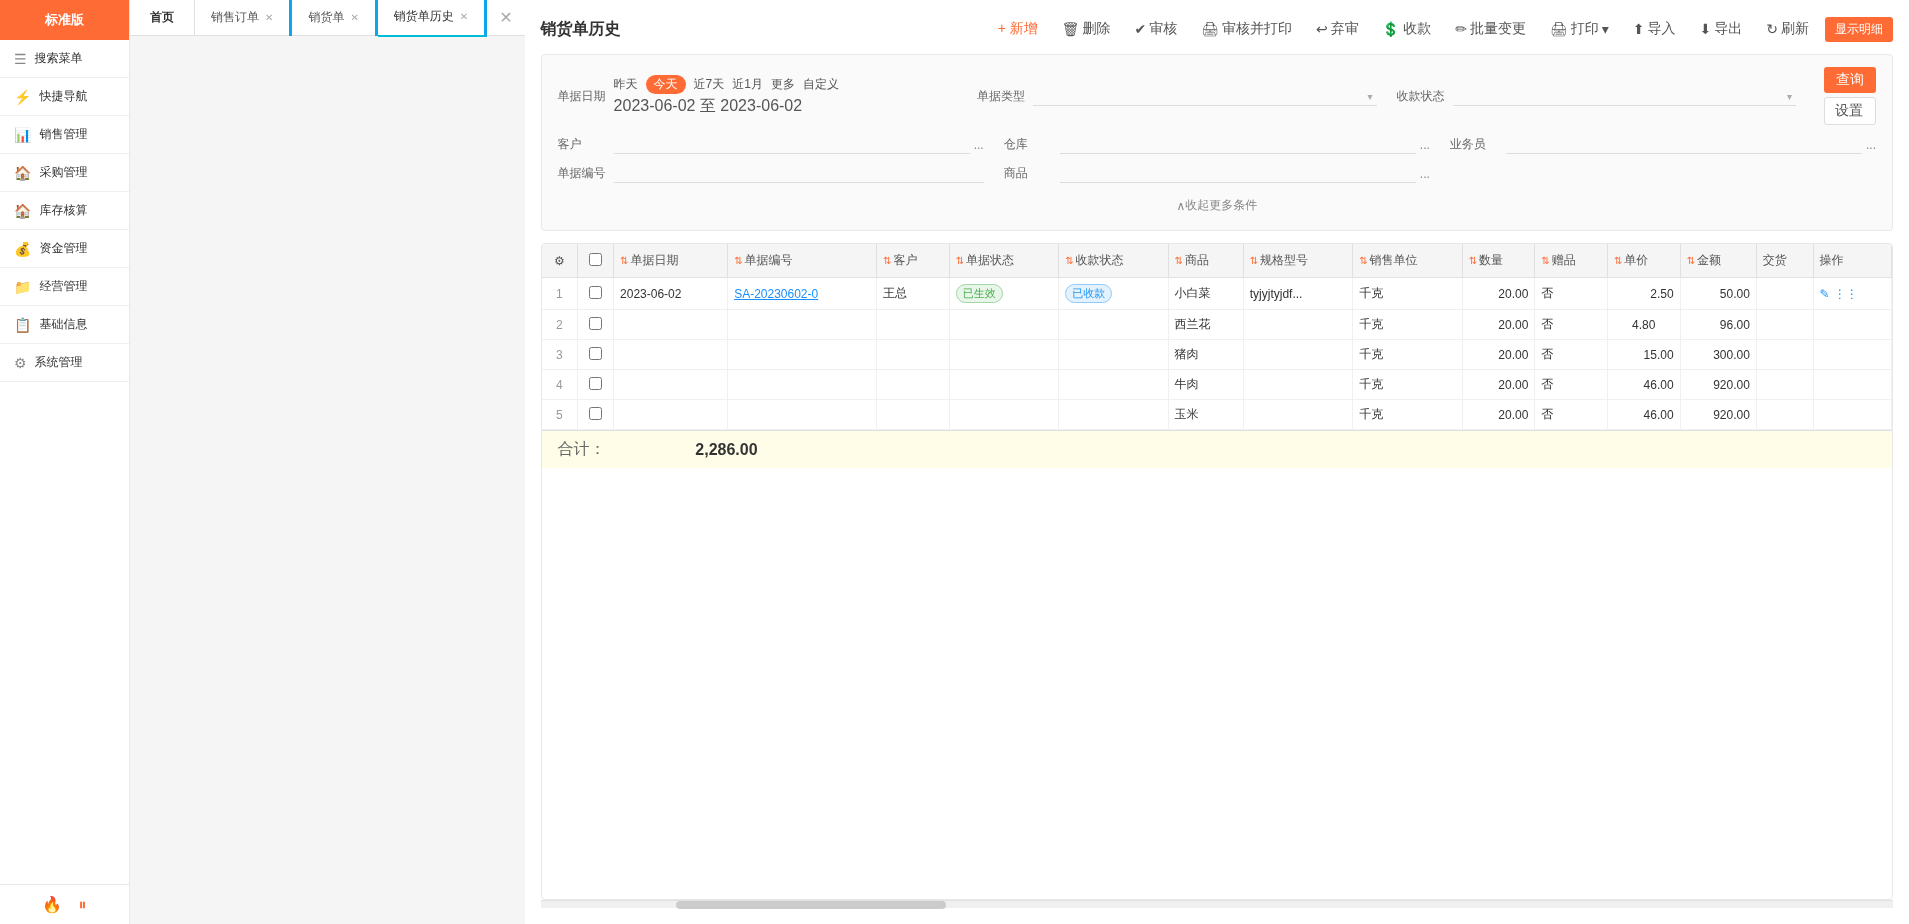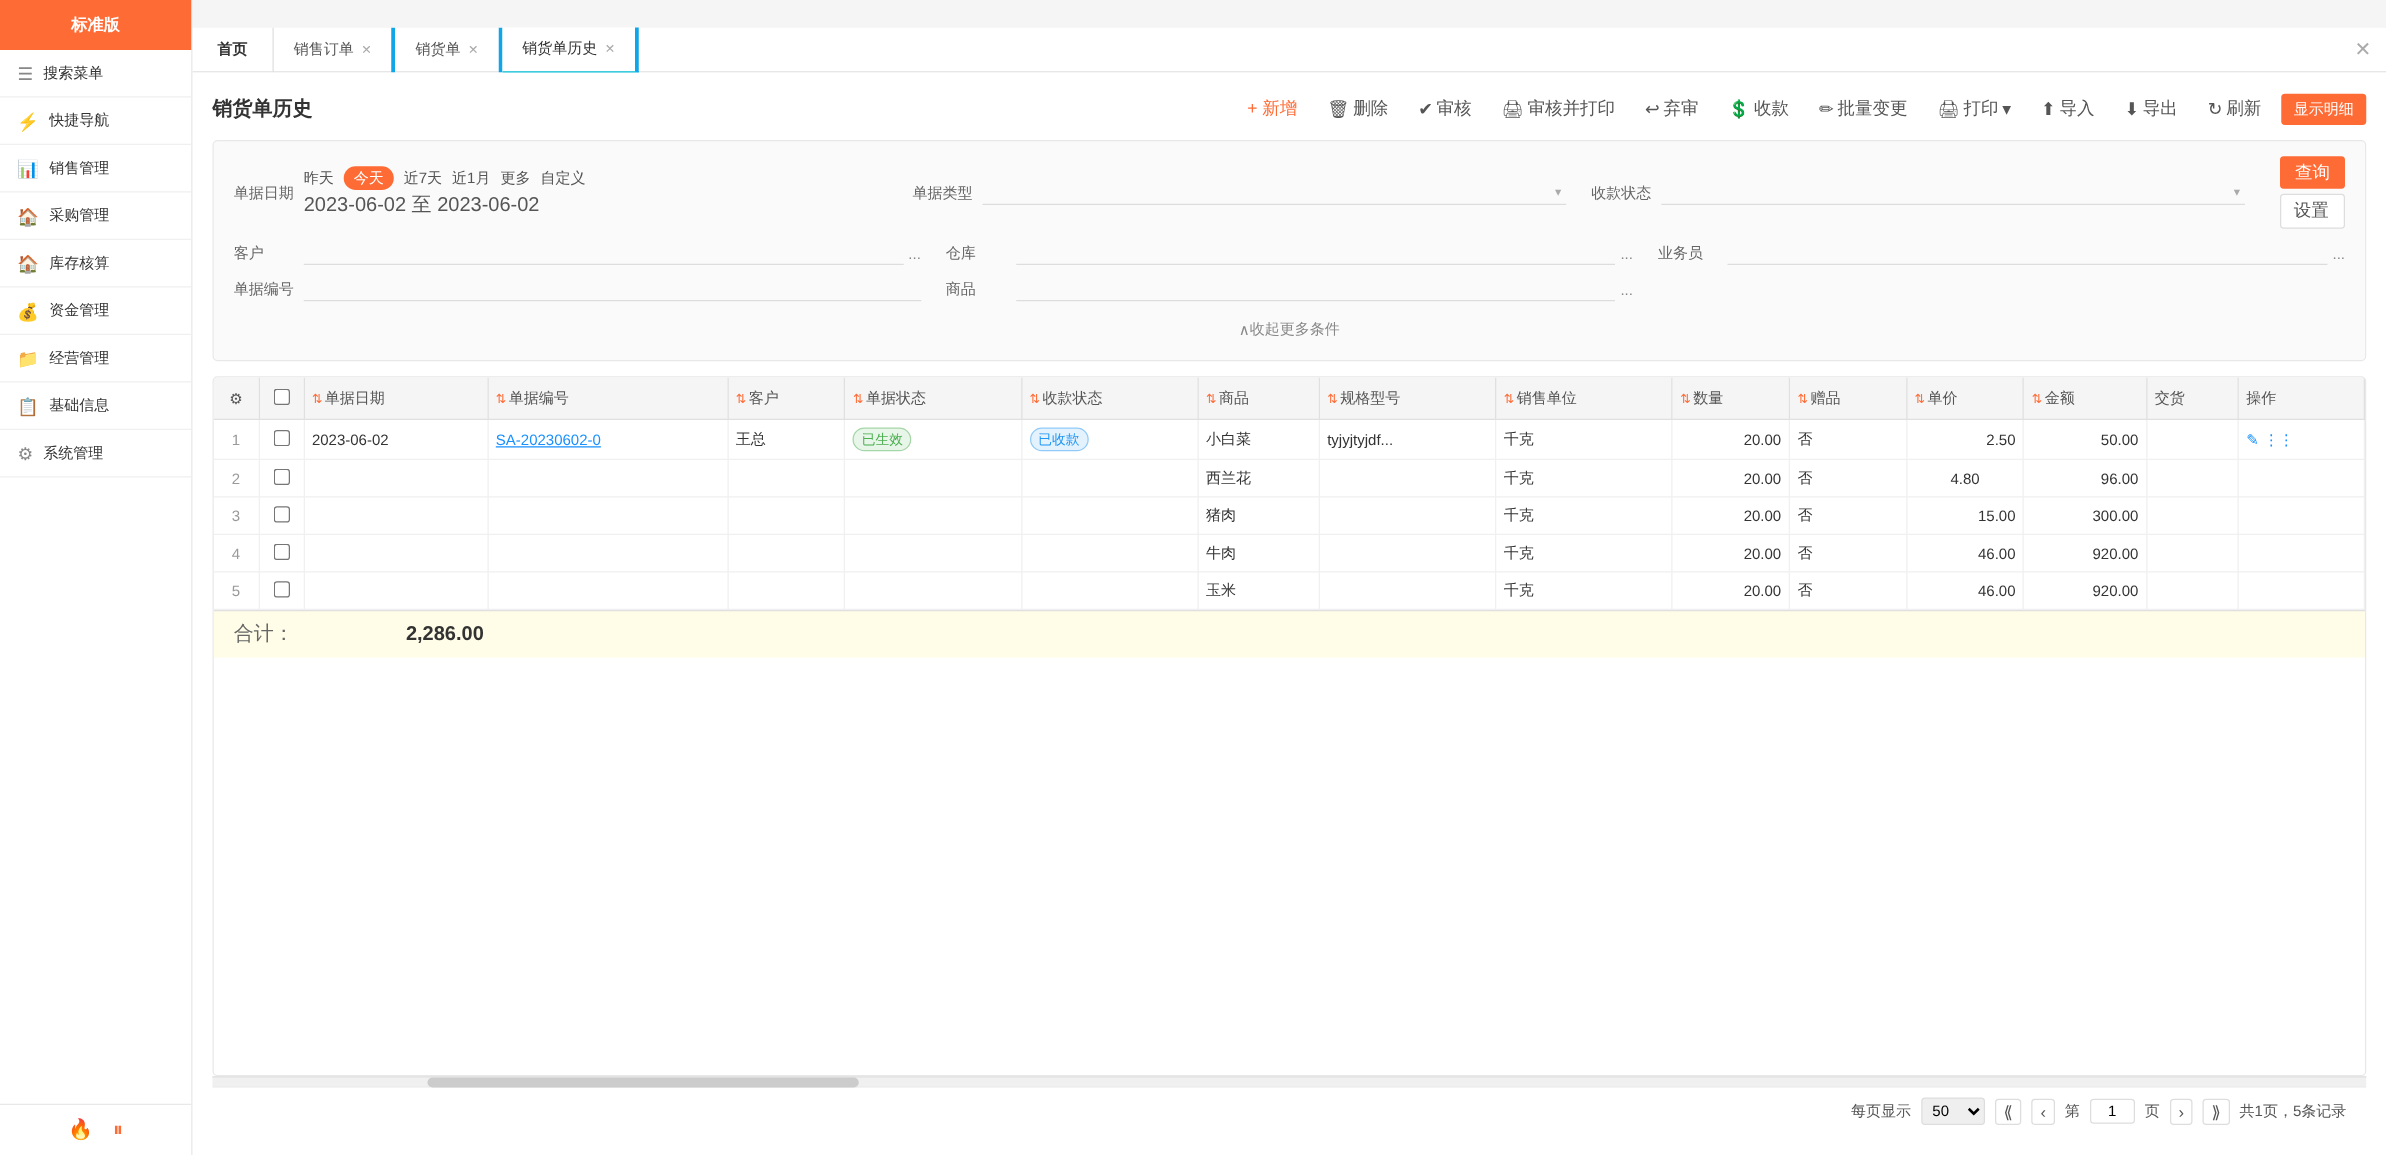--- a/index.html
+++ b/index.html
@@ -1,20 +1,20 @@
 <!DOCTYPE html>
 <html><head>
   <meta charset="utf-8">
   <style>
     * { box-sizing: border-box; margin: 0; padding: 0; }
     body { font-family: 'Microsoft YaHei', Arial, sans-serif; font-size: 12px; background: #f5f5f5; display: flex; height: 924px; overflow: hidden; }
 
     
     .sidebar {
-      width: 154px;
+      width: 130px;
       background: #fff;
       border-right: 1px solid #e8e8e8;
       display: flex;
       flex-direction: column;
       flex-shrink: 0;
     }
     .sidebar-logo {
       height: 40px;
       background: #ff6b35;
       display: flex;
@@ -42,23 +42,22 @@
       justify-content: center;
       gap: 16px;
       padding: 10px;
     }
     .sidebar-bottom-icon { color: #ff6b35; cursor: pointer; font-size: 16px; }
 
     
     .main {
       flex: 1;
       display: flex;
-      flex-direction: column;
+      flex-direction: row;
       overflow: hidden;
-      margin-top: 22px;
     }
 
     
     .tab-bar {
       background: #fff;
       border-bottom: 1px solid #e0e0e0;
       display: flex;
       align-items: center;
       height: 36px;
       padding-left: 0;
@@ -672,30 +671,14 @@
       <div class="table-footer">
         <span class="footer-total-label">合计：</span>
         <span class="footer-total-amount">2,286.00</span>
       </div>
     </div>
 
     <div class="scrollbar-area">
       <div class="scrollbar-thumb"></div>
     </div>
 
-    <div class="pagination-bar">
-      <span>每页显示</span>
-      <select class="page-size-select">
-        <option>50</option>
-        <option>100</option>
-        <option>200</option>
-      </select>
-      <button class="page-btn">⟪</button>
-      <button class="page-btn">‹</button>
-      <span>第</span>
-      <input class="page-input" value="1" style="">
-      <span>页</span>
-      <button class="page-btn">›</button>
-      <button class="page-btn">⟫</button>
-      <span>共1页，5条记录</span>
-    </div>
   </div>
 </div>
 
 </body></html>

